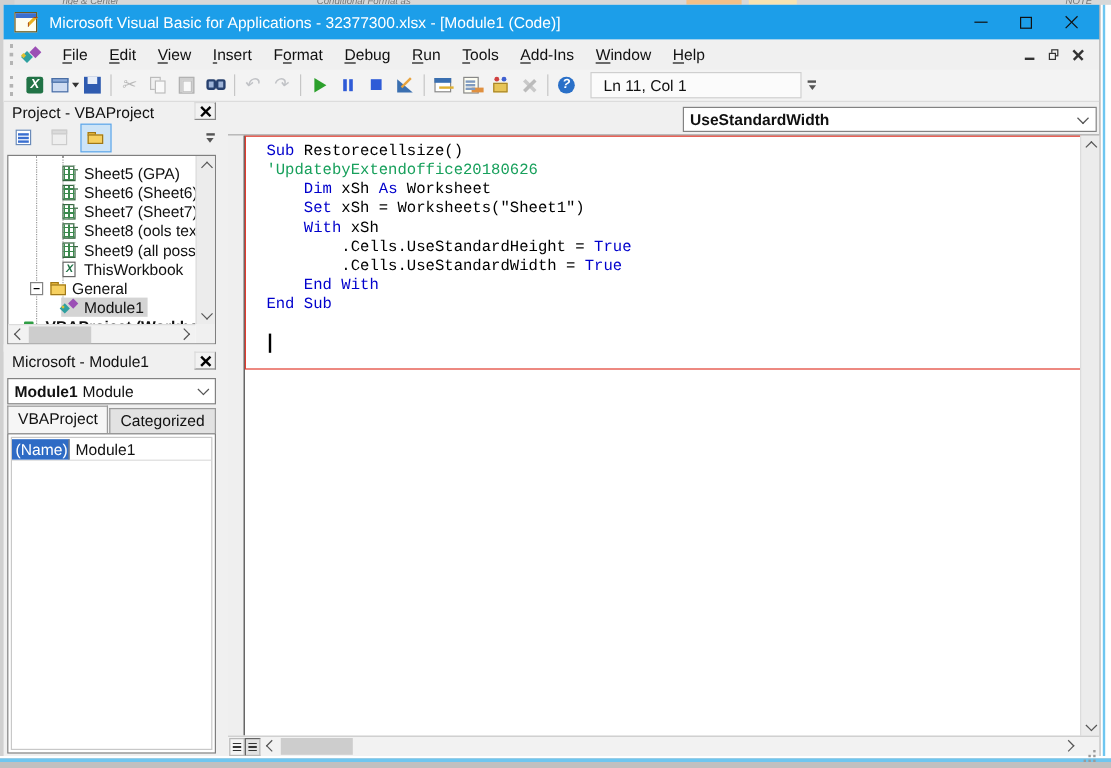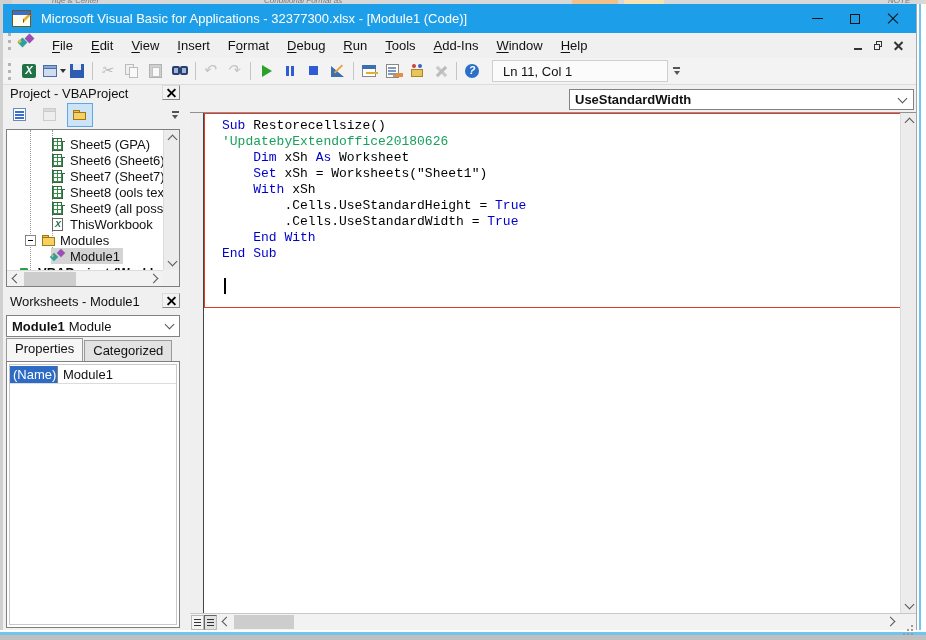--- a/index.html
+++ b/index.html
@@ -32,21 +32,21 @@
   .wcontrols{position:absolute;right:4px;top:0;height:29px;display:flex;}
   .wc{width:38px;height:29px;display:flex;align-items:center;justify-content:center;}
   .g-min{width:11px;height:1px;background:#111;}
   .g-max{width:10px;height:10px;border:1px solid #111;box-sizing:border-box;}
   .g-x{position:relative;width:12px;height:12px;}
   .g-x::before,.g-x::after{content:"";position:absolute;left:-1px;top:5px;width:14px;height:1px;background:#111;}
   .g-x::before{transform:rotate(45deg);}
   .g-x::after{transform:rotate(-45deg);}
 
   
-  .menubar{position:absolute;left:0;top:29px;width:100%;height:25px;background:#f0f0f0;display:flex;}
+  .menubar{position:absolute;left:0;top:29px;width:100%;height:25px;background:#f0f0f0;display:flex;align-items:center;}
   .grip{width:0;height:17px;border-left:3px dotted #b4b4b4;margin-left:5px;flex:none;}
   .menu-winicon{position:relative;width:18px;height:16px;margin-left:6px;flex:none;}
   .menu-winicon::before{content:"";position:absolute;left:2px;top:6px;width:7px;height:7px;background:#2fa0a0;transform:rotate(45deg);}
   .menu-winicon::after{content:"";position:absolute;left:9px;top:2px;width:7px;height:7px;background:#9b4fb5;transform:rotate(45deg);
                        box-shadow:-5px 9px 0 -2px #e0c030;}
   .menu-items{display:flex;margin-left:8px;}
   .menu-item{padding:0 9px;line-height:25px;white-space:nowrap;}
   .menu-item u{text-underline-offset:2px;}
   .mdi-controls{position:absolute;right:8px;top:0;height:25px;display:flex;align-items:center;}
   .mdic{width:20px;height:18px;display:flex;align-items:center;justify-content:center;}
@@ -421,21 +421,21 @@
               <div class="tree-row lvl2">
                 <span class="row-inner">
                   <i class="ti ti-workbook"></i>
                   <span class="tree-label">ThisWorkbook</span>
                 </span>
               </div>
               <div class="tree-row lvl1">
                 <span class="expander"></span>
                 <span class="row-inner">
                   <i class="ti ti-folder"></i>
-                  <span class="tree-label">Modules</span>
+                  <span class="tree-label">General</span>
                 </span>
               </div>
               <div class="tree-row lvl2">
                 <span class="row-inner selected">
                   <i class="ti ti-module"></i>
                   <span class="tree-label">Module1</span>
                 </span>
               </div>
               <div class="tree-row lvl0">
                 <span class="row-inner">
@@ -463,32 +463,32 @@
           </div>
           <div class="tcorner"></div>
         </div>
       </div>
 
       <div class="panel-splitter"></div>
       <div class="v-splitter"></div>
 
       <div class="properties-panel">
         <div class="panel-header">
-          <span class="ph-text">Worksheets - Module1</span>
+          <span class="ph-text">Microsoft - Module1</span>
           <span class="panel-x">
               <span class="g-x-s"></span>
             </span>
         </div>
         <div class="prop-combo">
           <span class="nm">Module1</span>
           <span>Module</span>
           <span class="chev down"></span>
         </div>
         <div class="prop-tabs" id="prop-tabs">
-            <span class="ptab active">Properties</span>
+            <span class="ptab active">VBAProject</span>
             <span class="ptab">Categorized</span>
           </div>
         <div class="prop-grid">
           <div class="prop-grid-inner">
             <div class="prop-row">
               <span class="prop-name">(Name)</span>
               <span class="prop-value">Module1</span>
             </div>
           </div>
         </div>

